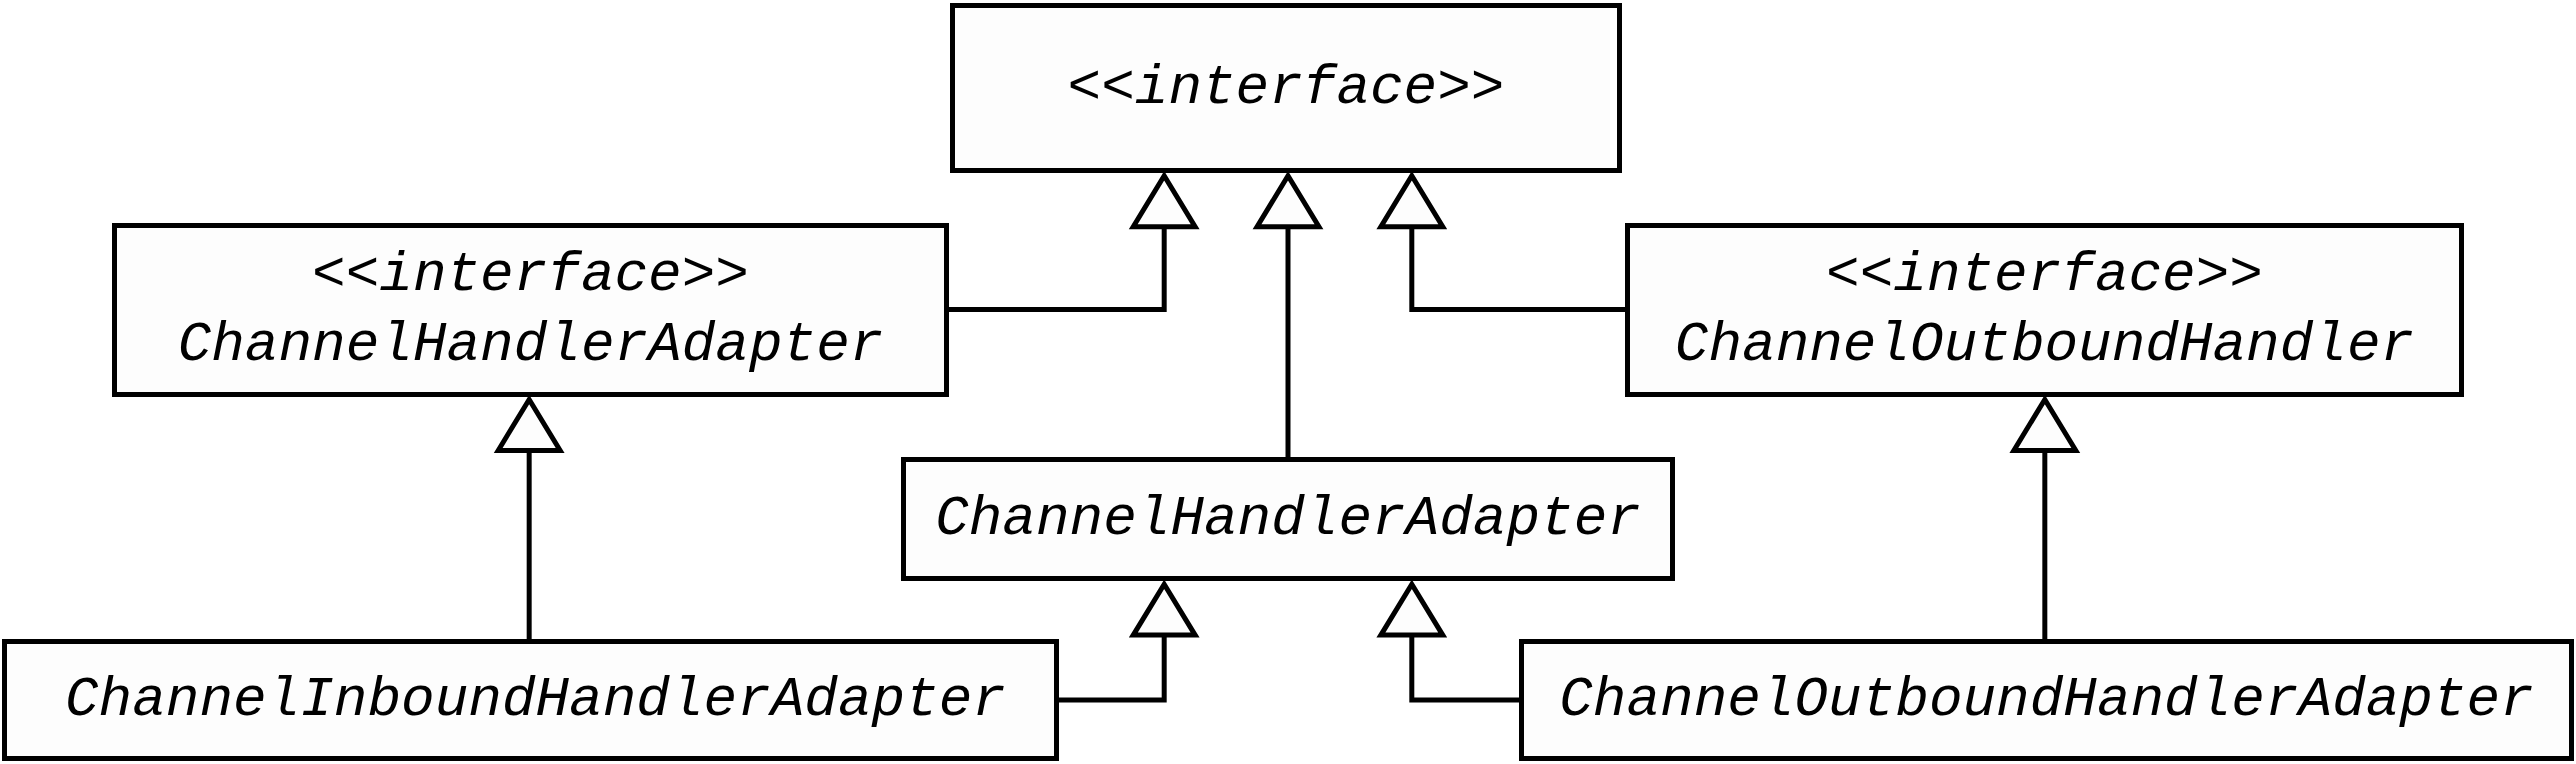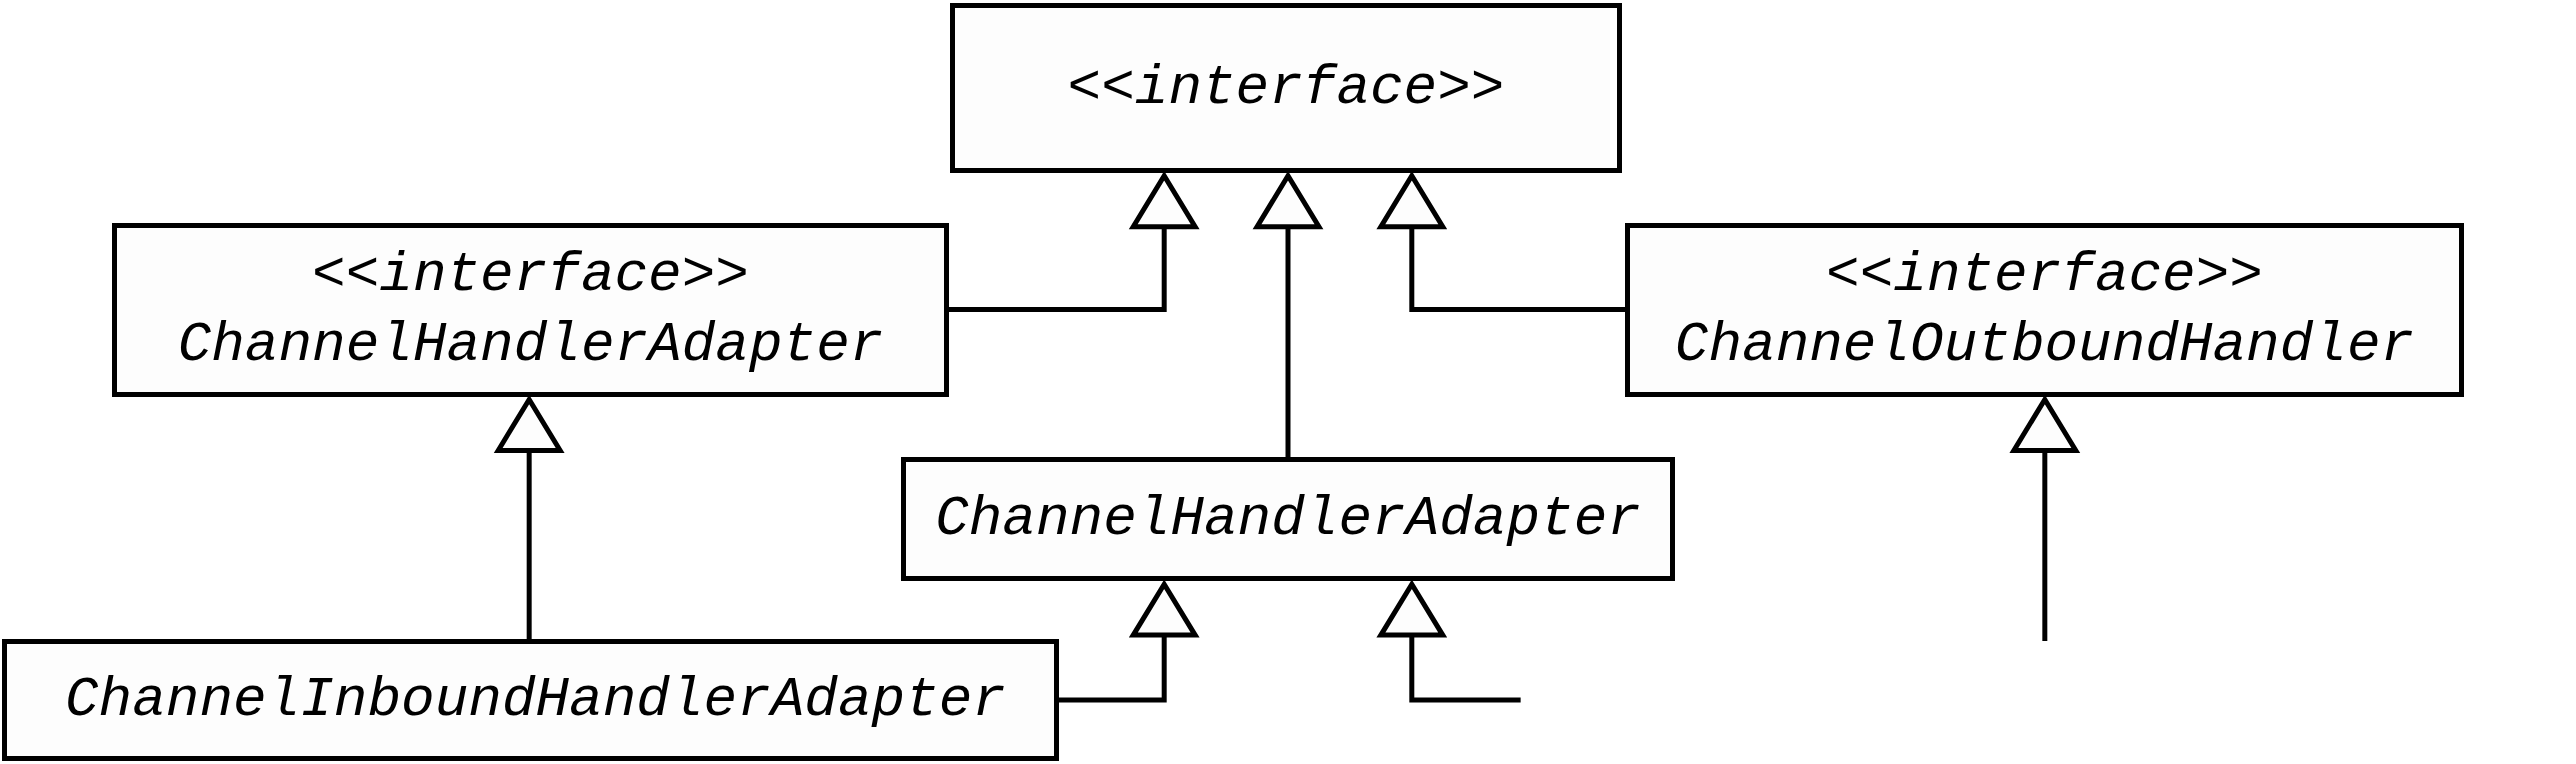--- a/index.html
+++ b/index.html
@@ -99,15 +99,18 @@
   </div>
 
   <div class="uml-box" id="box-channel-handler-adapter">
     <span class="class-name">ChannelHandlerAdapter</span>
   </div>
 
   <div class="uml-box" id="box-channel-inbound-handler-adapter">
     <span class="class-name">ChannelInboundHandlerAdapter</span>
   </div>
 
+  <div class="uml-box" id="box-channel-outbound-handler-adapter">
+    <span class="class-name">ChannelOutboundHandlerAdapter</span>
+  </div>
 
 </div>
 
 
 </body></html>

